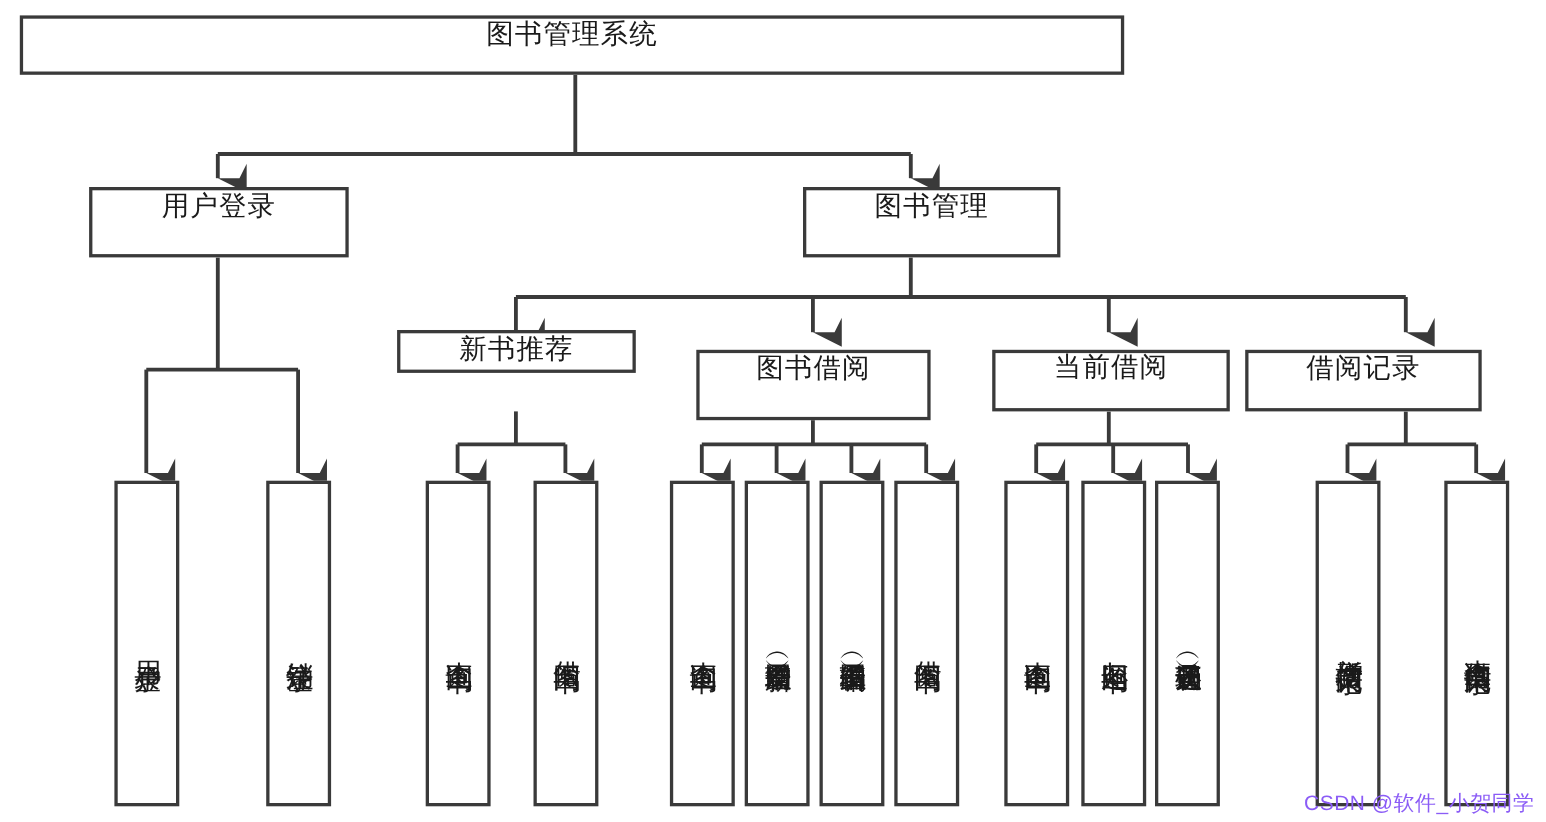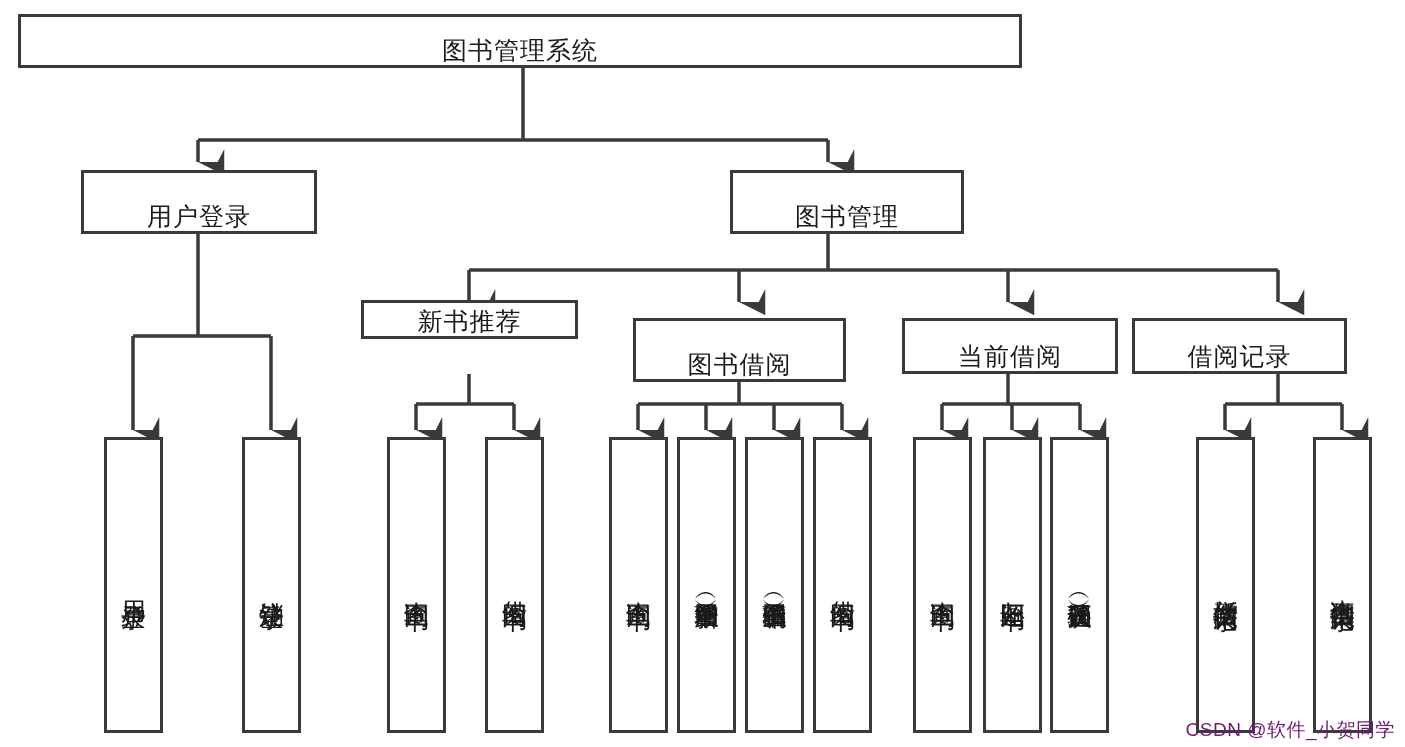--- a/index.html
+++ b/index.html
@@ -16,21 +16,21 @@
     height: 747px;
     background: #ffffff;
     overflow: hidden;
   }
   .node {
     position: absolute;
     box-sizing: border-box;
     border: 3px solid #3a3a3a;
     background: #ffffff;
     display: flex;
-    align-items: flex-end;
+    align-items: flex-start;
     justify-content: center;
     color: #1a1a1a;
   }
   .node .label {
     font-size: 25px;
     line-height: 1.15;
     letter-spacing: 1px;
     white-space: nowrap;
   }
   .leaf {
@@ -63,21 +63,21 @@
     top: 0;
     width: 1405px;
     height: 747px;
     pointer-events: none;
   }
   .watermark {
     position: absolute;
     right: 10px;
     bottom: 4px;
     font-size: 19px;
-    color: #701a75;
+    color: #8b5cf6;
     white-space: nowrap;
     letter-spacing: 0.5px;
   }
 </style>
 </head>
 <body>
 
 <div id="canvas">
 
   <svg class="edges" viewBox="0 0 1405 747" xmlns="http://www.w3.org/2000/svg">
@@ -148,21 +148,21 @@
   </div>
 
   <div class="node" style="left:361px; top:300px; width:217px; height:39px;">
     <span class="label">新书推荐</span>
   </div>
 
   <div class="node" style="left:633px; top:318px; width:213px; height:64px;">
     <span class="label">图书借阅</span>
   </div>
 
-  <div class="node" style="left:902px; top:318px; width:216px; height:56px;">
+  <div class="node" style="left:902px; top:318px; width:216px; height:56px;font-family:Liberation Serif, serif;">
     <span class="label">当前借阅</span>
   </div>
 
   <div class="node" style="left:1132px; top:318px; width:215px; height:56px;">
     <span class="label">借阅记录</span>
   </div>
 
   <div class="leaf" style="left:104px; top:437px; width:59px; height:296px;">
     <span class="vlabel">用户登录</span>
   </div>

